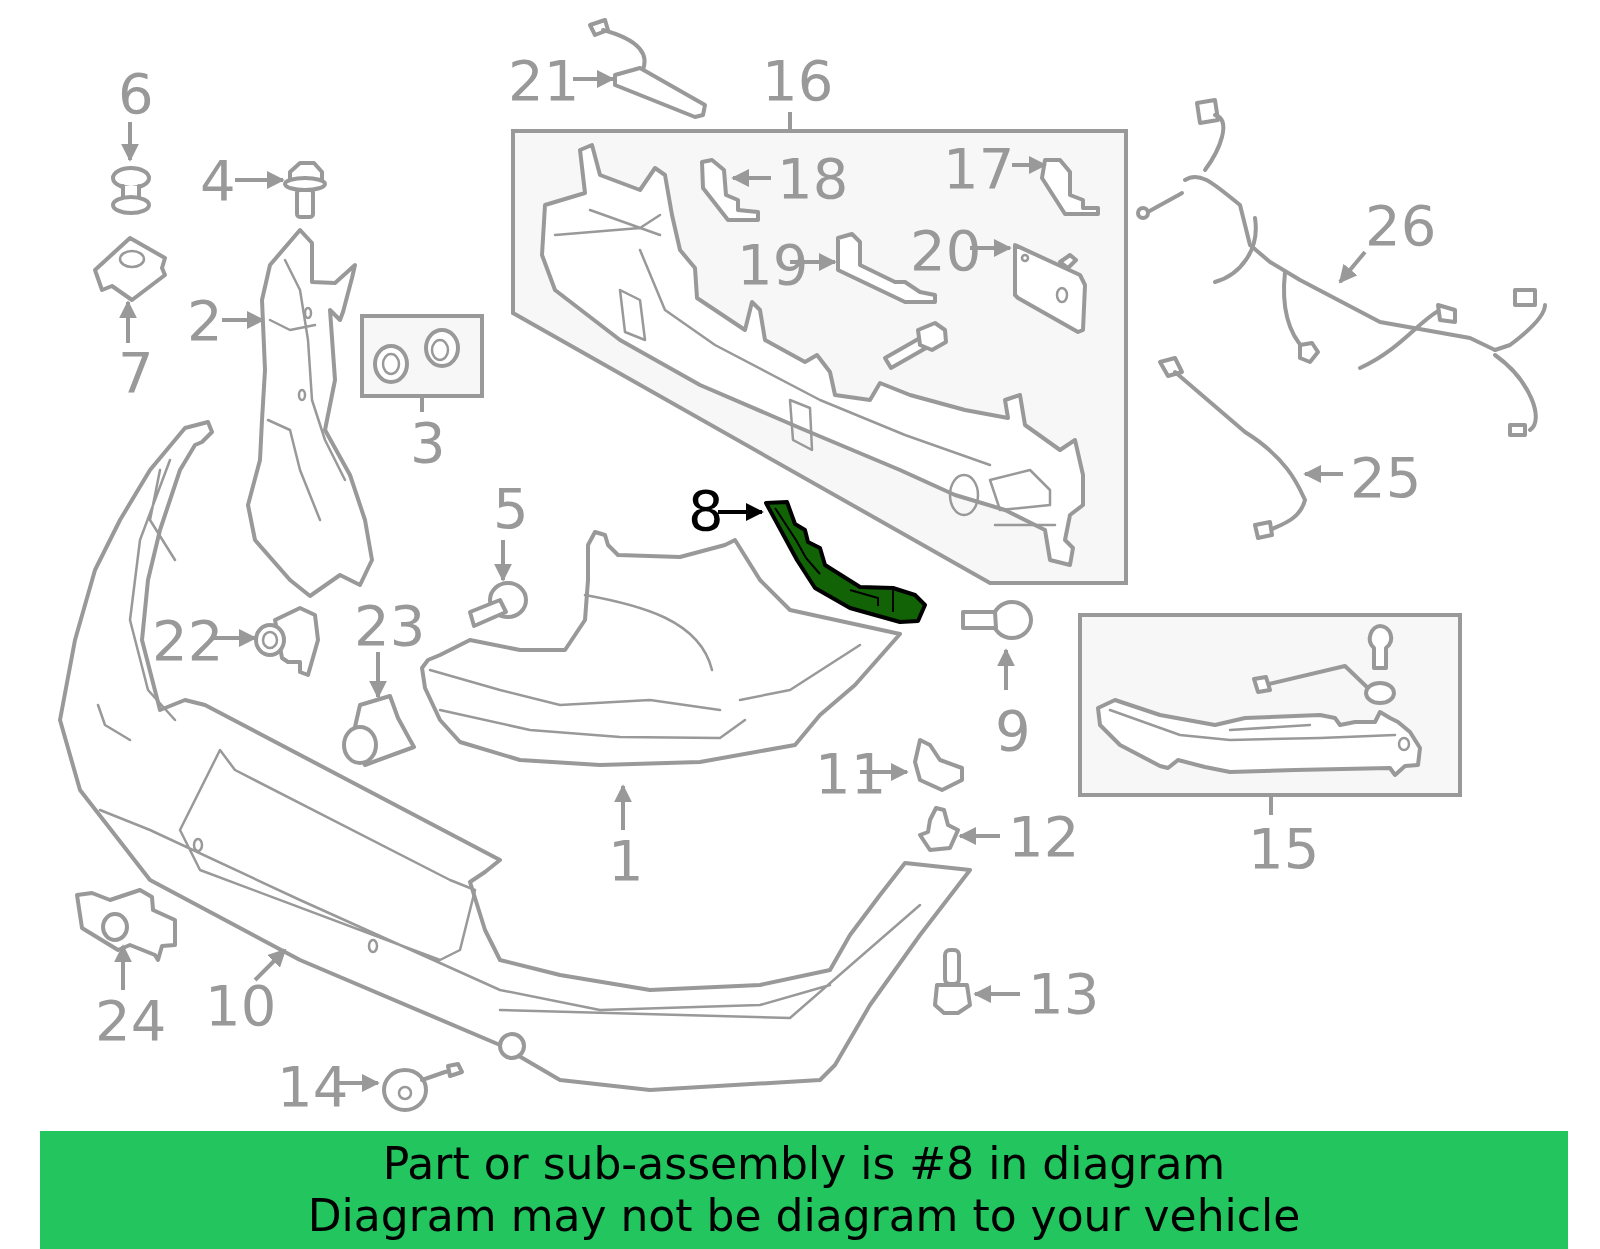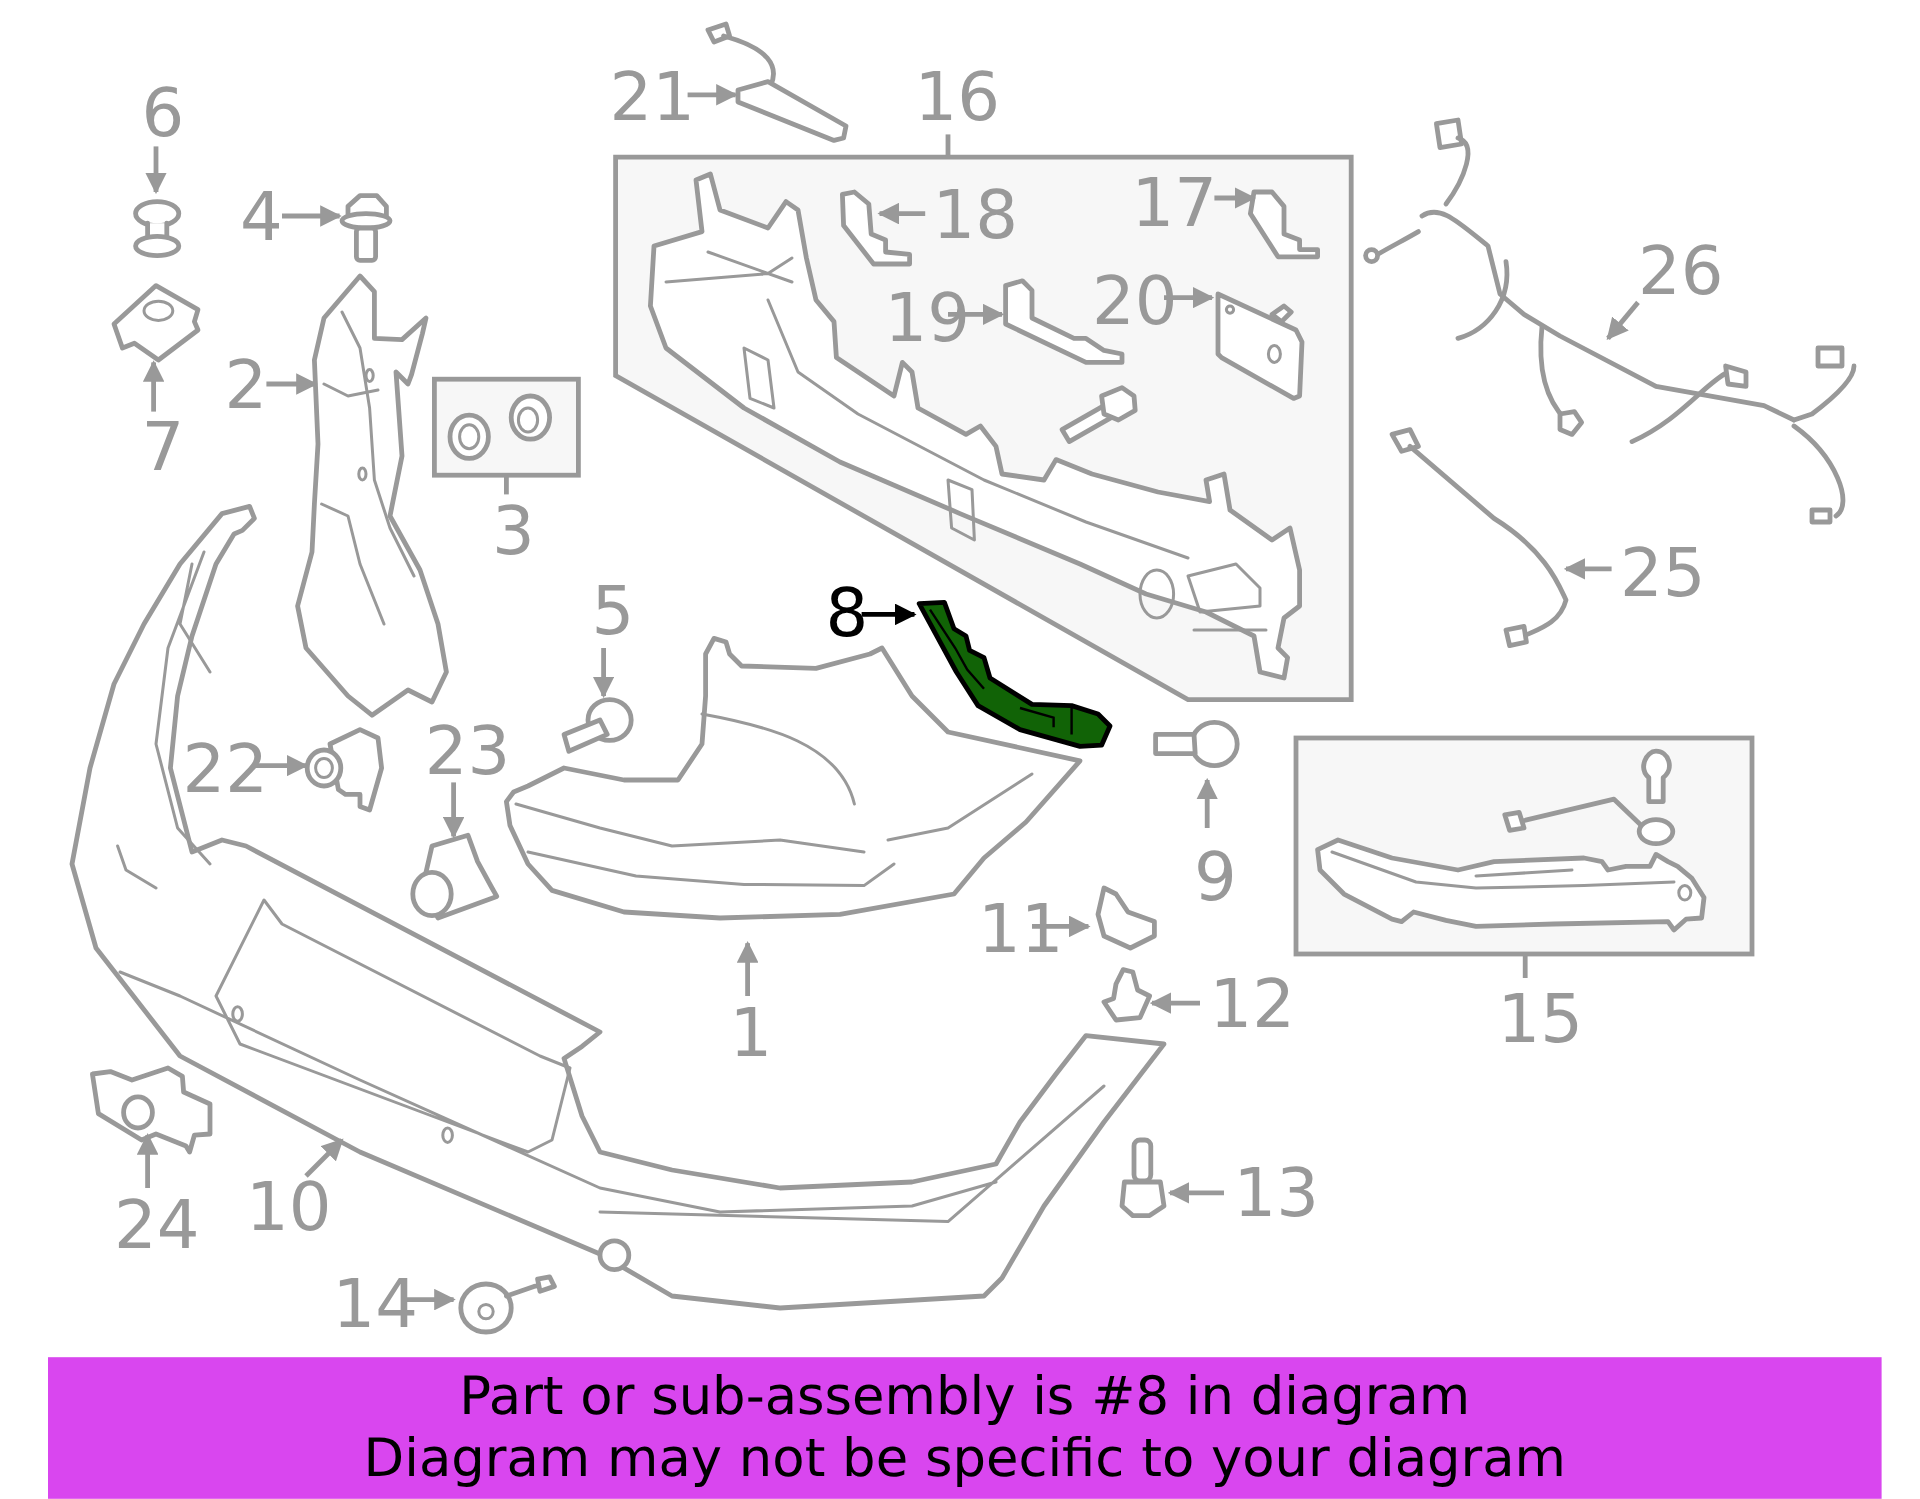--- a/index.html
+++ b/index.html
@@ -8,21 +8,21 @@
   .lbl { font-family: "DejaVu Sans", sans-serif; font-size: 56px; fill: #999999; }
   .lbl-hl { fill: #000000; }
   .part { fill: #ffffff; stroke: #999999; stroke-width: 4; stroke-linejoin: round; stroke-linecap: round; }
   .thin { fill: none; stroke: #999999; stroke-width: 2.5; stroke-linejoin: round; stroke-linecap: round; }
   .wire { fill: none; stroke: #999999; stroke-width: 4; stroke-linecap: round; stroke-linejoin: round; }
   .box { fill: #f7f7f7; stroke: #999999; stroke-width: 4; }
   .leader { stroke: #999999; stroke-width: 4; fill: none; }
   .arrowhead { fill: #999999; }
   .hl-part { stroke: #000000; stroke-width: 4; stroke-linejoin: round; }
   .hl-leader { stroke: #000000; stroke-width: 4; }
-  #banner { position: absolute; left: 40px; top: 1131px; width: 1528px; height: 118px; background: #d946ef; display: flex; flex-direction: column; align-items: center; justify-content: center; }
+  #banner { position: absolute; left: 40px; top: 1131px; width: 1528px; height: 118px; background: #22c55e; display: flex; flex-direction: column; align-items: center; justify-content: center; }
   #banner .line { color: #000000; font-family: "DejaVu Sans", sans-serif; font-size: 44px; line-height: 52px; white-space: nowrap; }
 </style>
 </head>
 <body>
 
 <svg id="diagram" viewBox="0 0 1600 1249" xmlns="http://www.w3.org/2000/svg">
   <defs>
     <marker id="ah" viewBox="0 0 10 10" refX="9" refY="5" markerWidth="4.5" markerHeight="4.5" orient="auto">
       <path d="M0,0 L10,5 L0,10 z" class="arrowhead"></path>
     </marker>
@@ -243,14 +243,14 @@
   <text class="lbl" x="608" y="880">1</text>
   <text class="lbl" x="1248" y="868">15</text>
   <text class="lbl" x="1028" y="1013">13</text>
   <text class="lbl" x="205" y="1025">10</text>
   <text class="lbl" x="95" y="1040">24</text>
   <text class="lbl" x="277" y="1106">14</text>
 </svg>
 
 <div id="banner">
   <div class="line">Part or sub-assembly is #8 in diagram</div>
-  <div class="line">Diagram may not be specific to your diagram</div>
+  <div class="line">Diagram may not be diagram to your vehicle</div>
 </div>
 
 </body></html>

